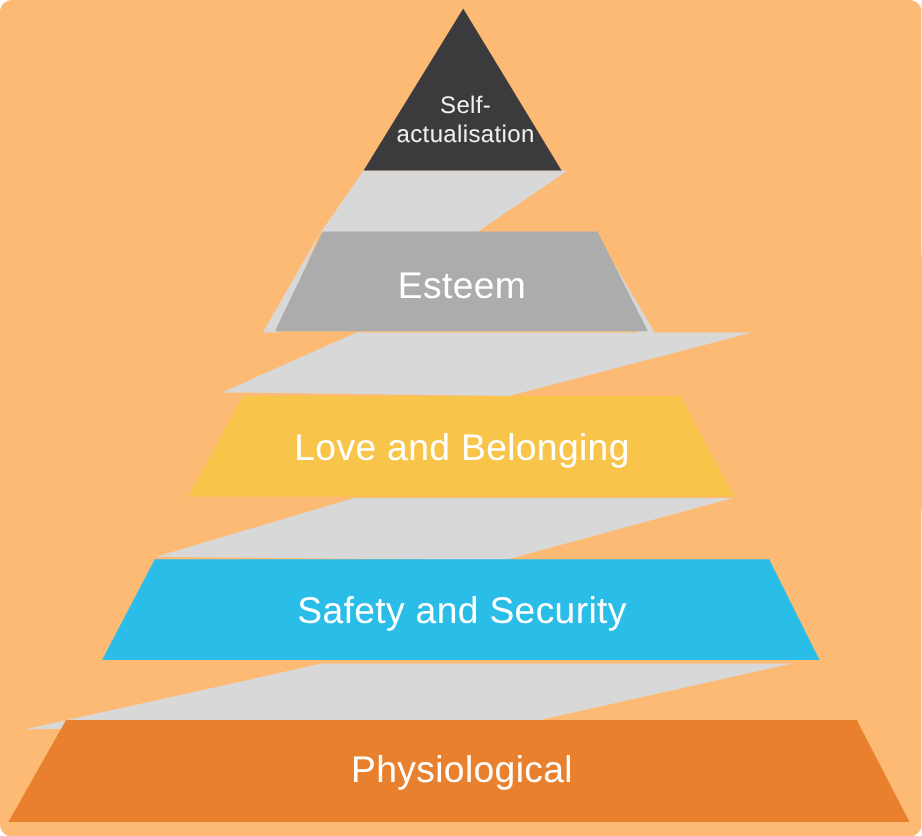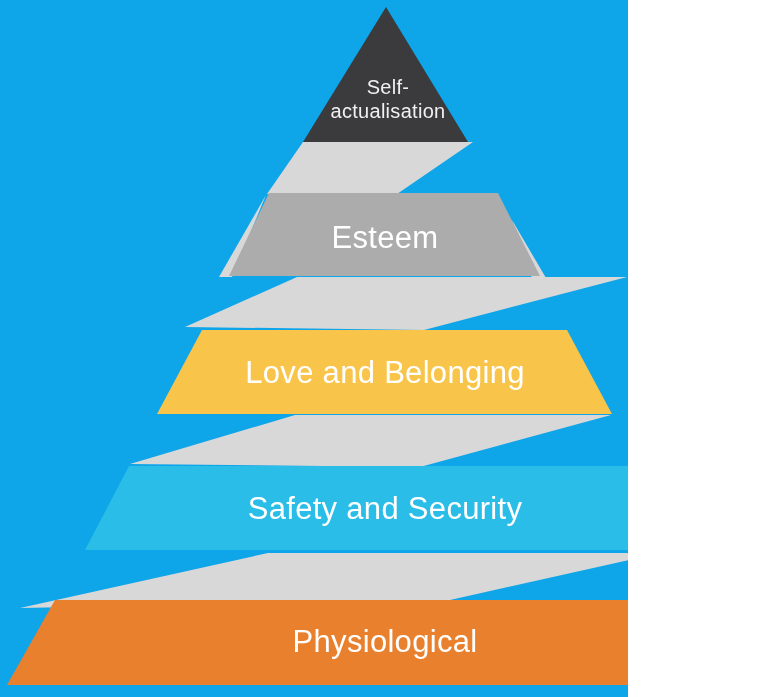--- a/index.html
+++ b/index.html
@@ -2,25 +2,26 @@
 <html><head>
 <meta charset="utf-8">
 <style>
   html, body {
     margin: 0;
     padding: 0;
     background: #ffffff;
   }
   #canvas {
     position: relative;
-    width: 628px;
+    width: 768px;
     height: 697px;
-    background: #0ea5e9;
+    background: #fdba74;
     overflow: hidden;
     font-family: "Liberation Sans", sans-serif;
+    border-radius: 10px;
   }
   #pyramid-svg {
     display: block;
     width: 768px;
     height: 697px;
   }
   #pyramid-svg text {
     font-family: "Liberation Sans", "DejaVu Sans", sans-serif;
     letter-spacing: 0.3px;
   }

